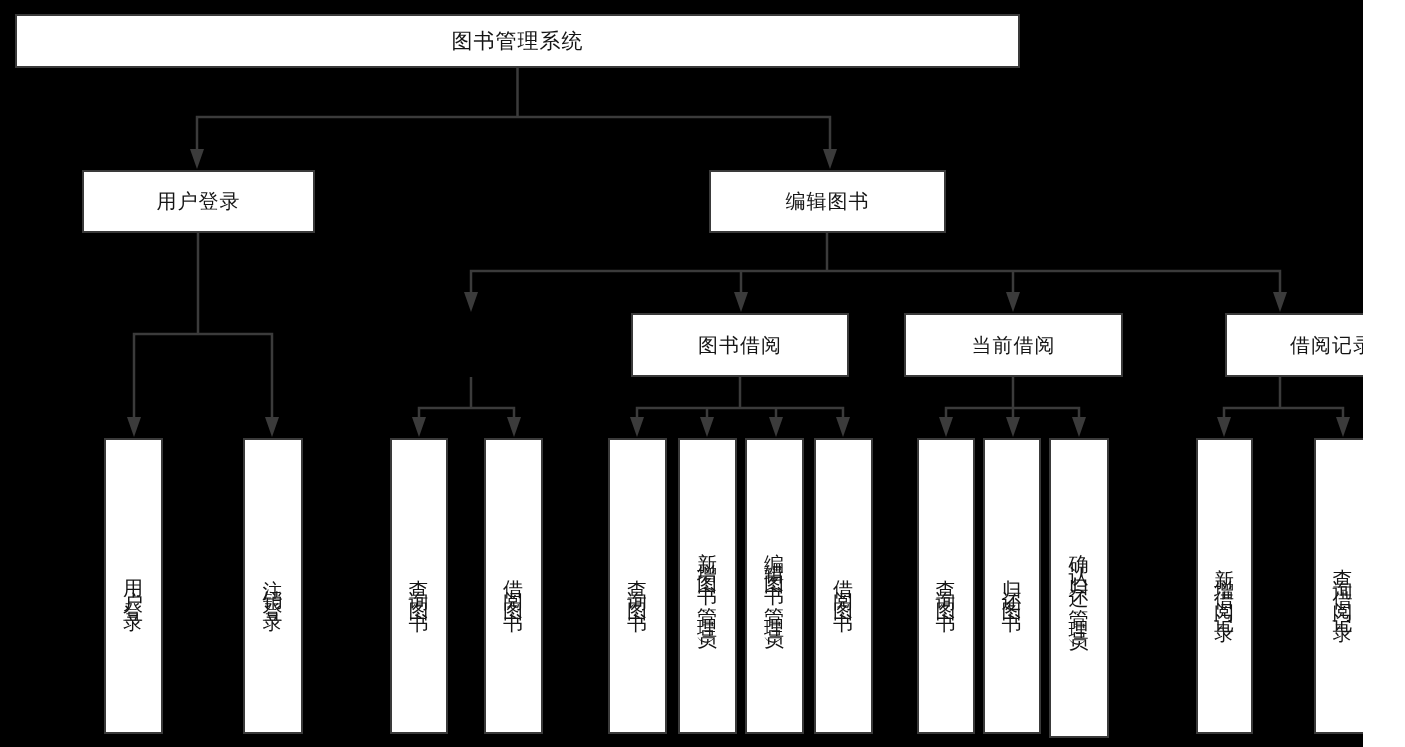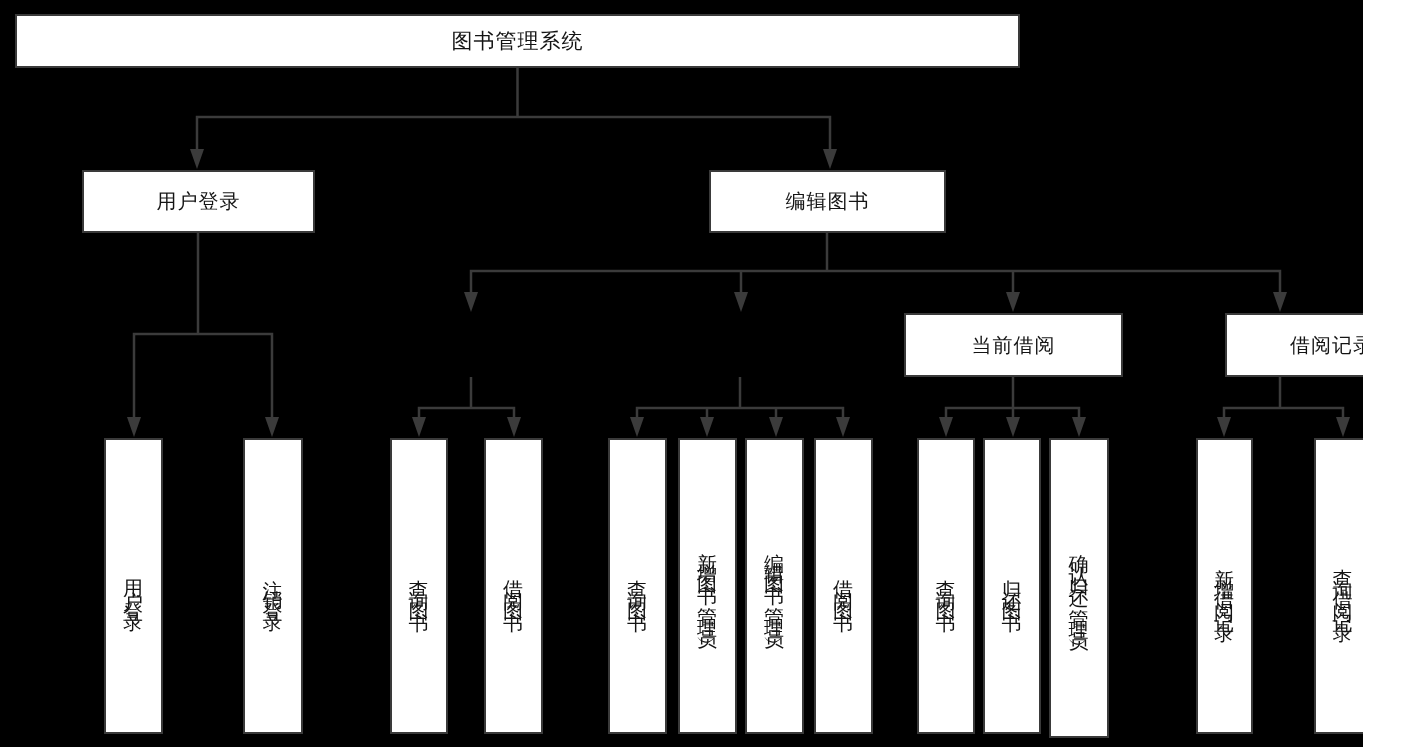--- a/index.html
+++ b/index.html
@@ -120,20 +120,23 @@
     <span>图书管理系统</span>
   </div>
 
   <div class="node" style="left:82px;top:170px;width:233px;height:63px;">
     <span>用户登录</span>
   </div>
   <div class="node" style="left:709px;top:170px;width:237px;height:63px;">
     <span>编辑图书</span>
   </div>
 
+  <div class="node" style="left:631px;top:313px;width:218px;height:64px;">
+    <span>图书借阅</span>
+  </div>
   <div class="node" style="left:904px;top:313px;width:219px;height:64px;">
     <span>当前借阅</span>
   </div>
   <div class="node" style="left:1225px;top:313px;width:214px;height:64px;">
     <span>借阅记录</span>
   </div>
 
   <div class="leaf" style="left:104px;top:438px;width:59px;height:296px;">
     <span class="vtext">用户登录</span>
   </div>

